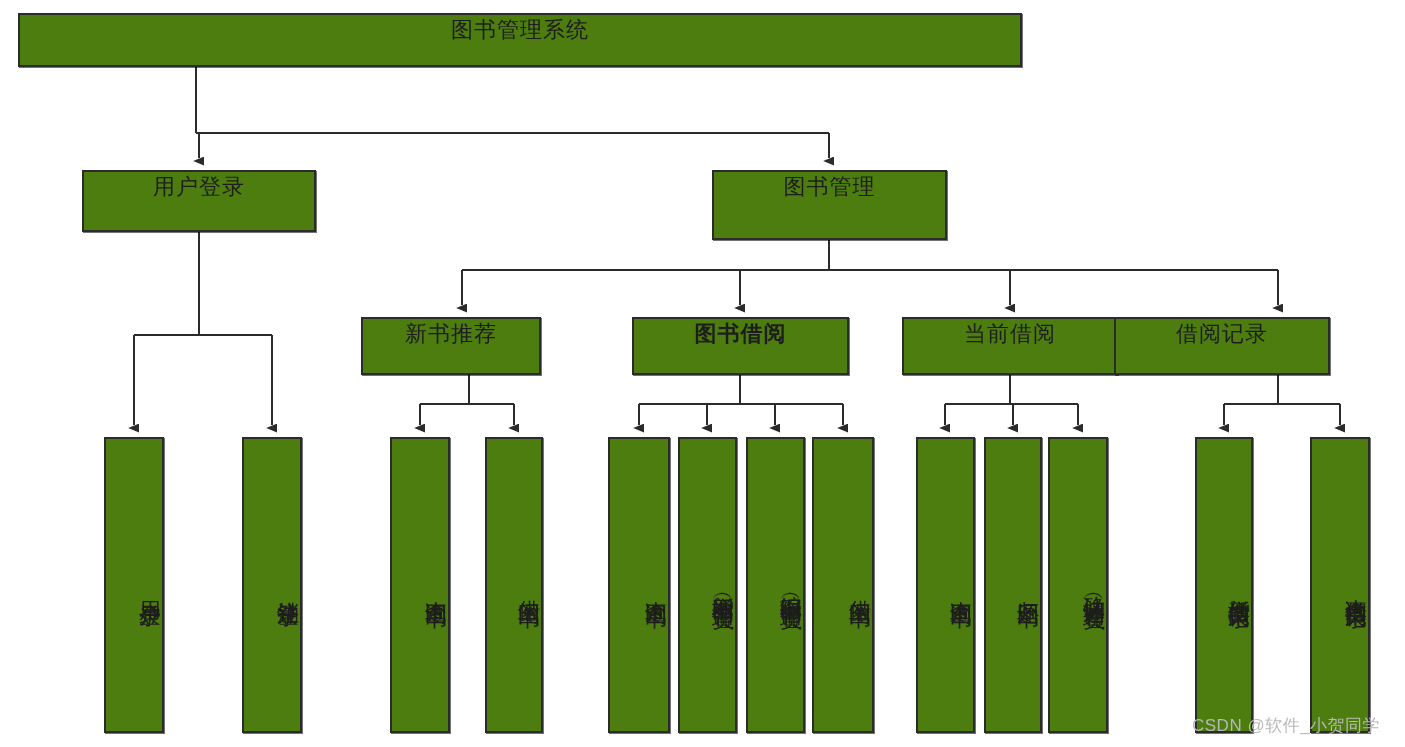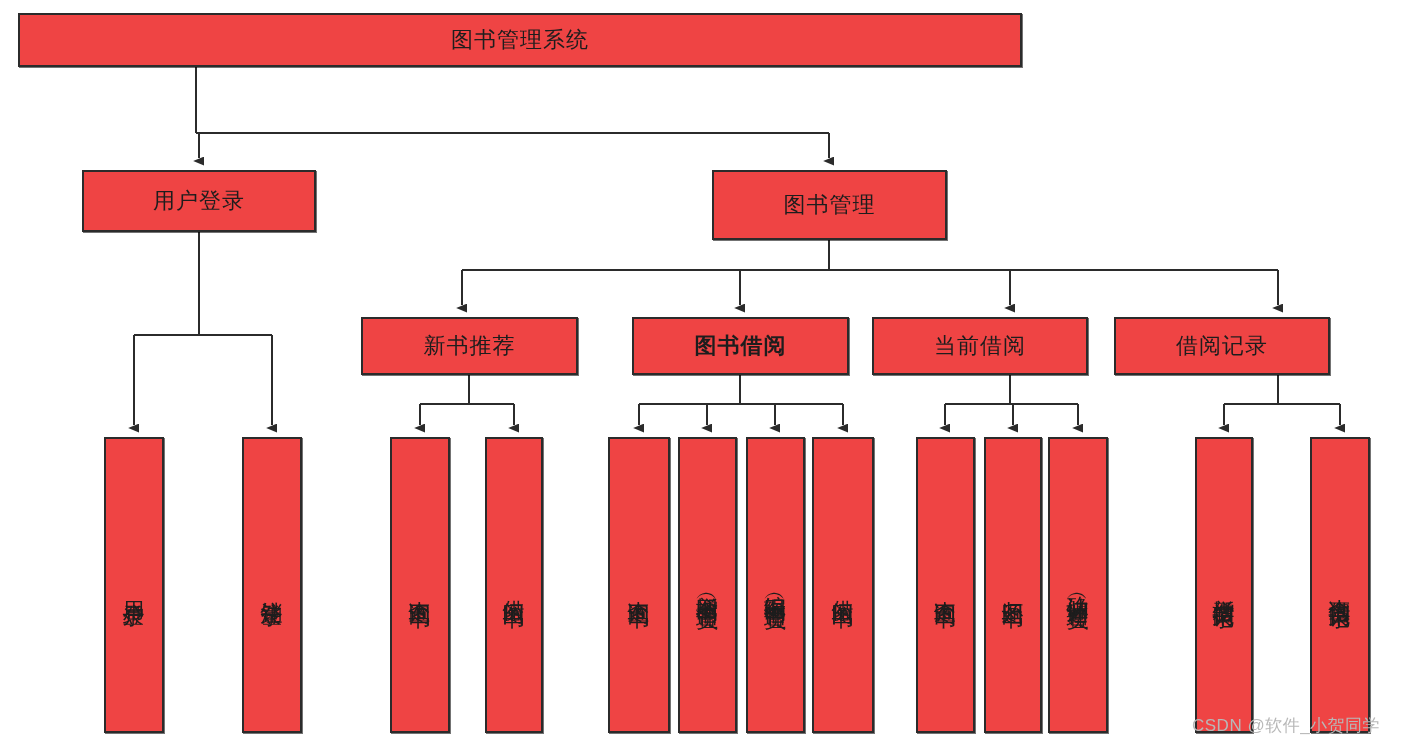--- a/index.html
+++ b/index.html
@@ -21,23 +21,23 @@
     position: absolute;
     left: 0;
     top: 0;
     width: 1405px;
     height: 747px;
   }
   .node {
     position: absolute;
     box-sizing: border-box;
     border: 2.5px solid #2b2b2b;
-    background: #ef4444;
+    background: #4d7c0f;
     display: flex;
-    align-items: center;
+    align-items: flex-start;
     justify-content: center;
     color: #1d1d1d;
     box-shadow: 1px 1px 0 rgba(0,0,0,0.55);
   }
   .node.horiz {
     font-size: 22px;
     letter-spacing: 1px;
   }
   .node.vert {
     writing-mode: vertical-rl;
@@ -117,27 +117,27 @@
   <div id="node-layer">
       <div class="node horiz" style="left: 18px; top: 13px; width: 1004px; height: 54px;">
         <span class="label">图书管理系统</span>
       </div>
       <div class="node horiz" style="left: 82px; top: 170px; width: 234px; height: 62px;">
         <span class="label">用户登录</span>
       </div>
       <div class="node horiz" style="left: 712px; top: 170px; width: 235px; height: 70px;">
         <span class="label">图书管理</span>
       </div>
-      <div class="node horiz" style="left: 361px; top: 317px; width: 217px; height: 58px;">
+      <div class="node horiz" style="left: 361px; top: 317px; width: 180px; height: 58px;">
         <span class="label">新书推荐</span>
       </div>
       <div class="node horiz" style="left: 632px; top: 317px; width: 217px; height: 58px; font-weight: bold;">
         <span class="label">图书借阅</span>
       </div>
-      <div class="node horiz" style="left: 872px; top: 317px; width: 216px; height: 58px;">
+      <div class="node horiz" style="left: 902px; top: 317px; width: 216px; height: 58px;">
         <span class="label">当前借阅</span>
       </div>
       <div class="node horiz" style="left: 1114px; top: 317px; width: 216px; height: 58px;">
         <span class="label">借阅记录</span>
       </div>
       <div class="node vert" style="left: 104px; top: 437px; width: 60px; height: 296px;">
         <span class="label">用户登录</span>
       </div>
       <div class="node vert" style="left: 242px; top: 437px; width: 60px; height: 296px;">
         <span class="label">注销登录</span>

